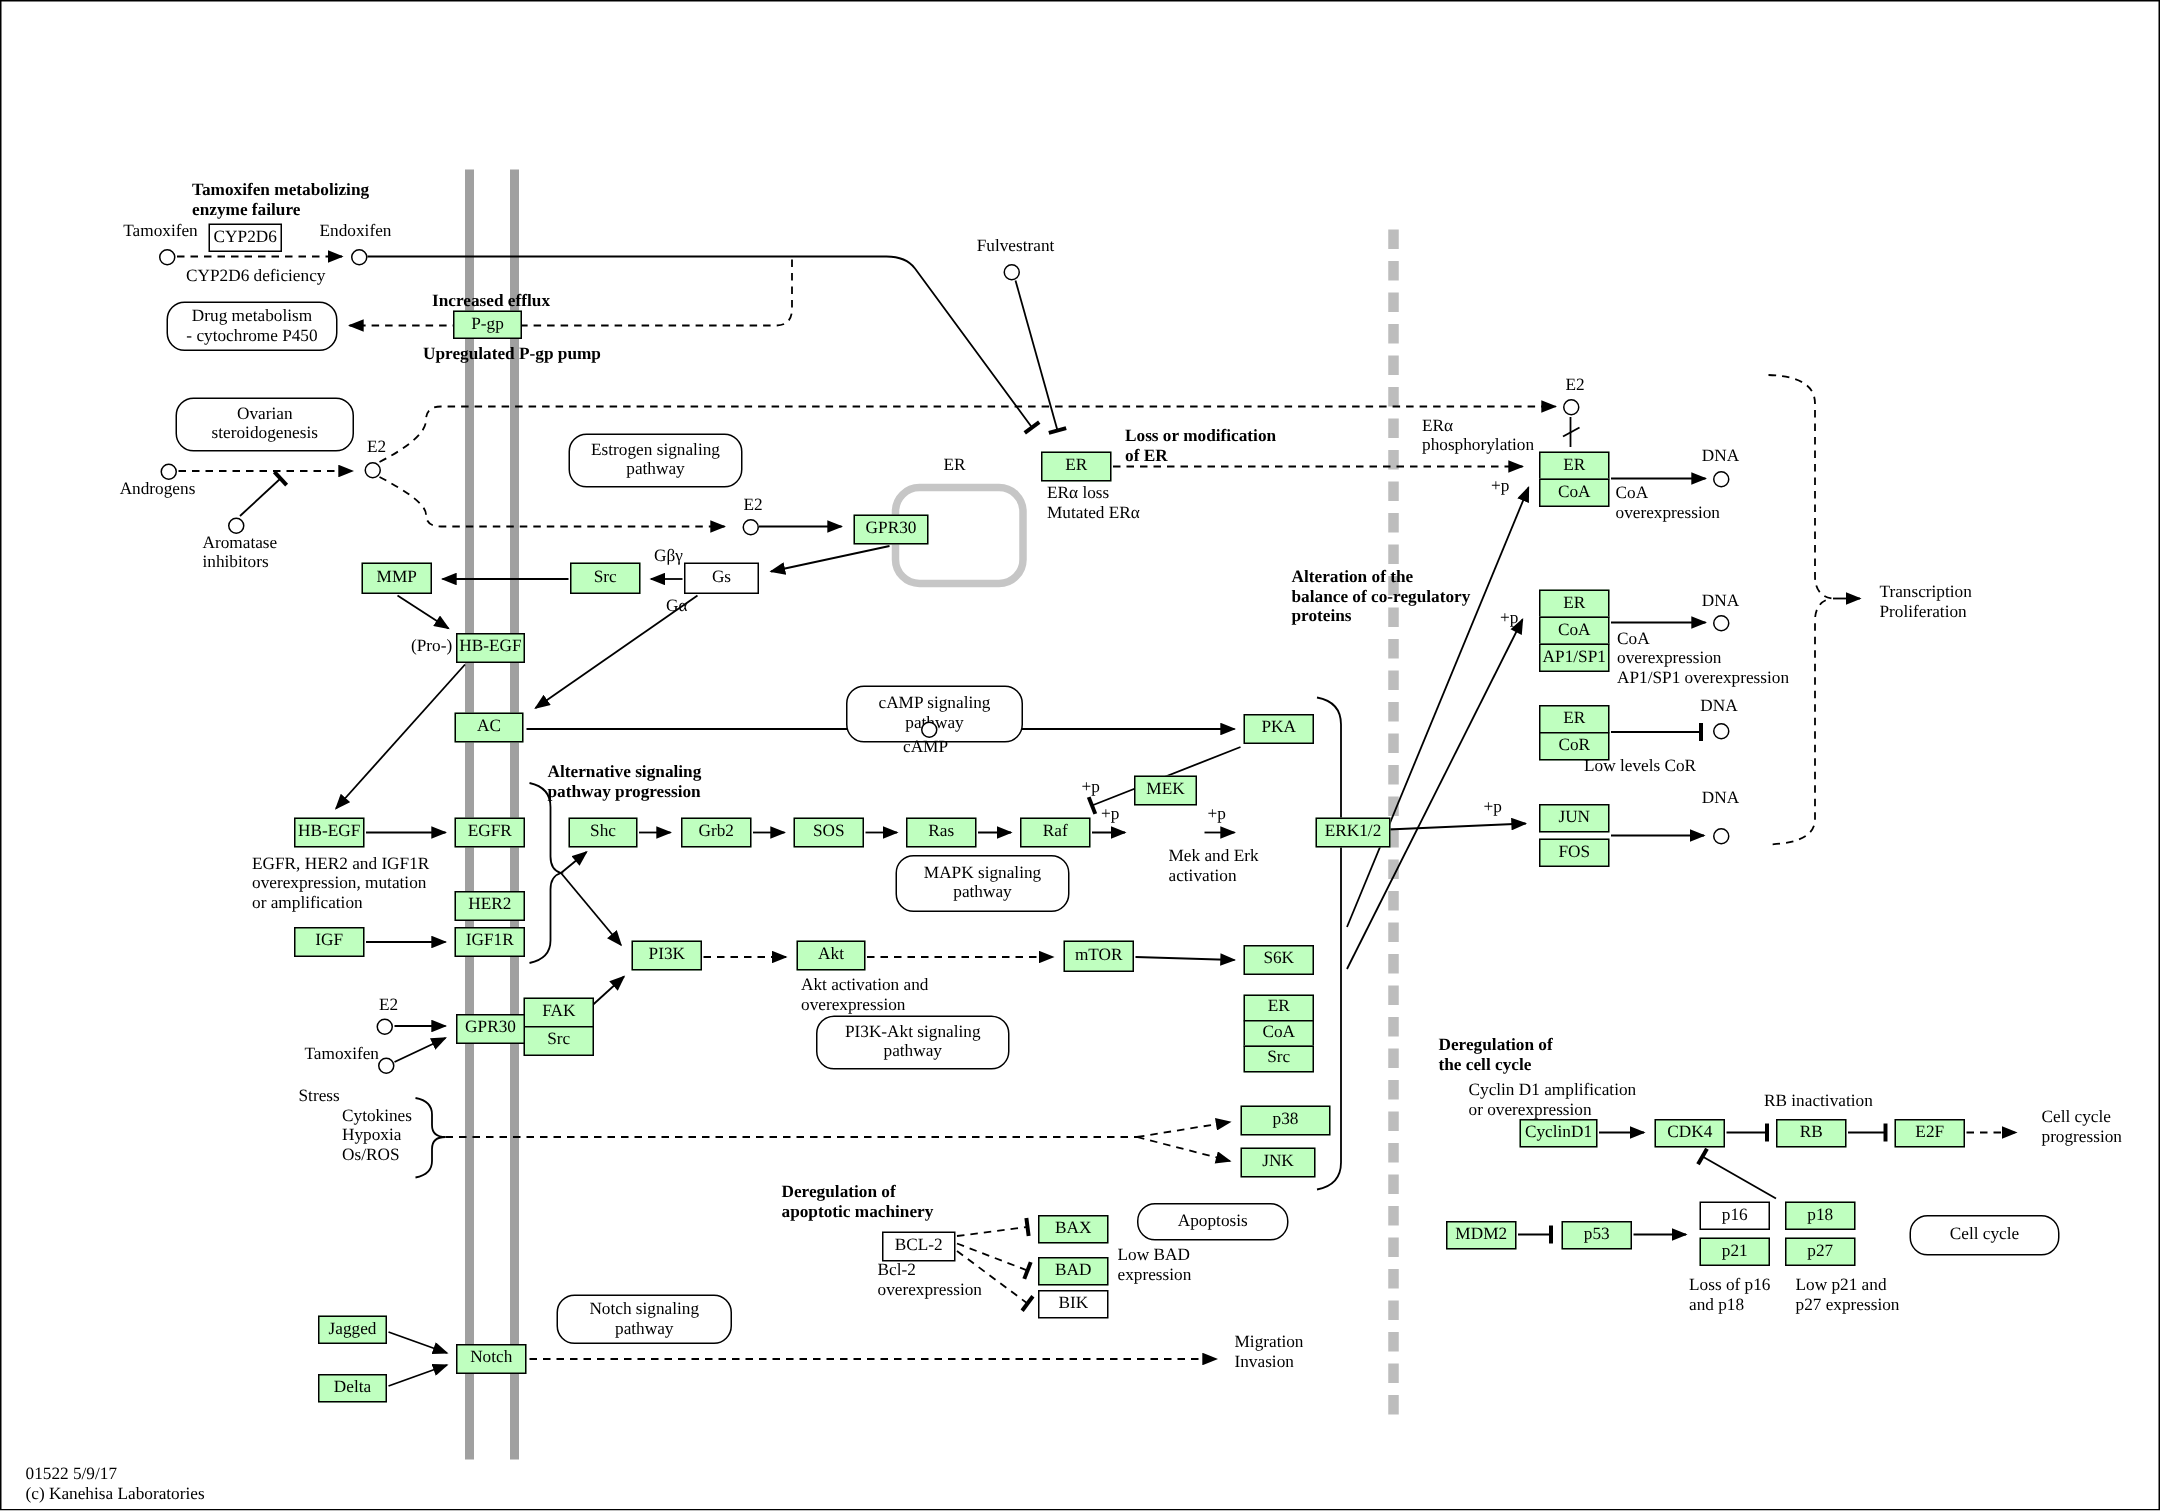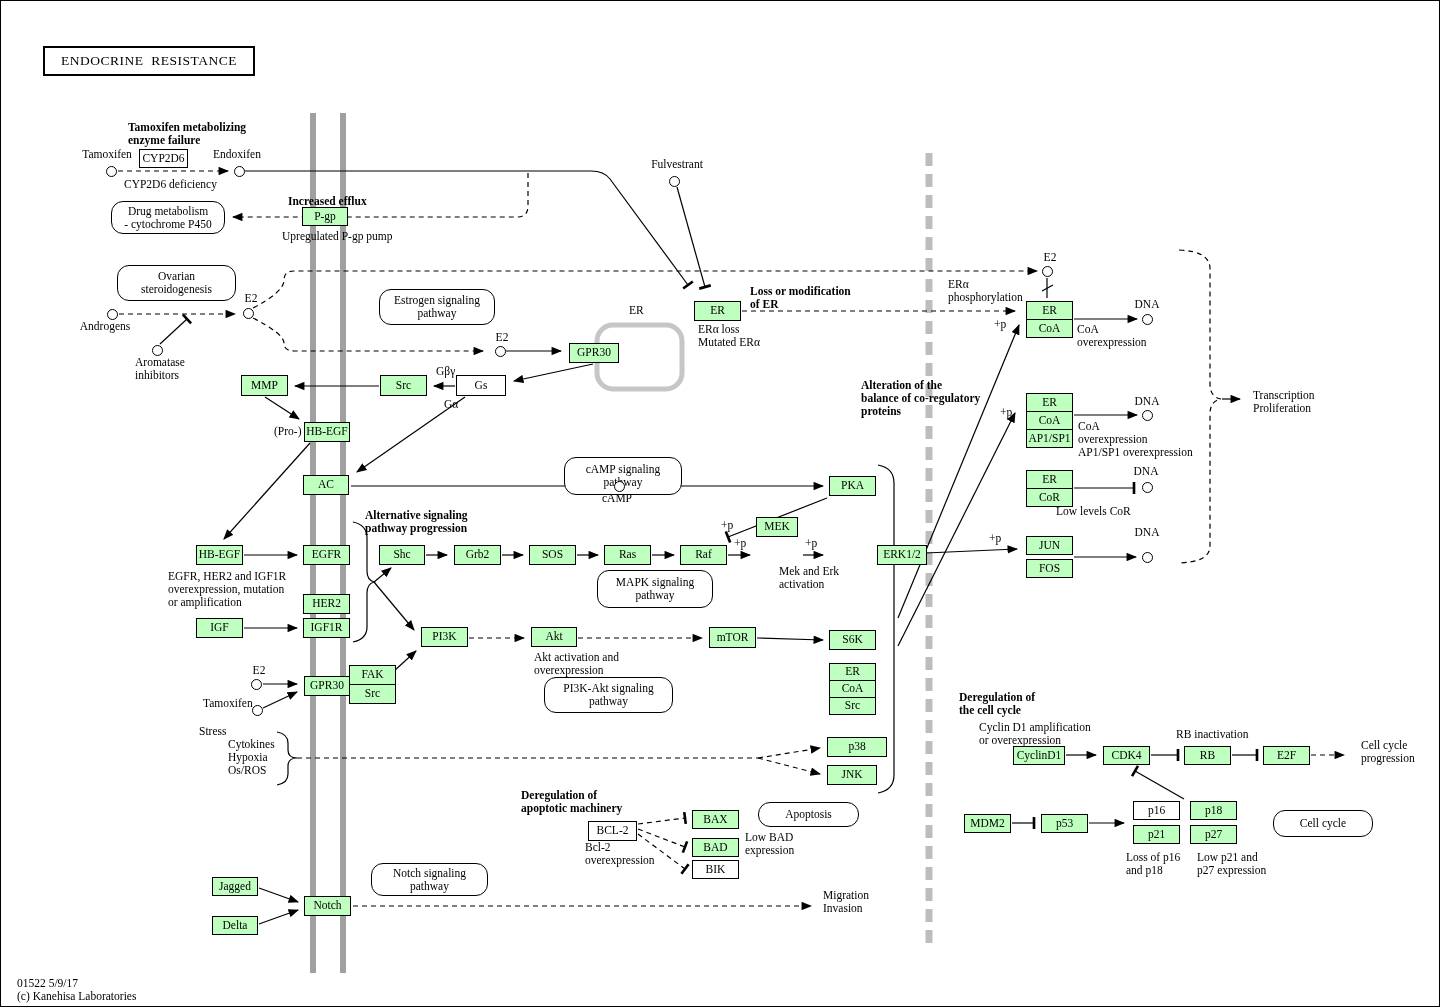--- a/index.html
+++ b/index.html
@@ -116,23 +116,20 @@
       <path d="M637,823 L684,817" stroke-dasharray="5 4" marker-end="url(#tb)"></path>
       <path d="M637,828 L684,846" stroke-dasharray="5 4" marker-end="url(#tb)"></path>
       <path d="M637,833 L684,868" stroke-dasharray="5 4" marker-end="url(#tb)"></path>
 
       <path d="M258,887 L297,901" marker-end="url(#ar)"></path>
       <path d="M258,923 L297,909" marker-end="url(#ar)"></path>
       <path d="M352,905 H810" stroke-dasharray="5 4" marker-end="url(#ar)"></path>
     </g>
   </svg>
 
-  <div class="title-box">
-    <span>ENDOCRINE  RESISTANCE</span>
-  </div>
 
   <div id="genes-layer">
       <div class="gene white" style="left: 138px; top: 148px; width: 49px; height: 19px;">CYP2D6</div>
       <div class="gene" style="left: 301px; top: 206px; width: 46px; height: 19px;">P-gp</div>
       <div class="gene" style="left: 568px; top: 342px; width: 50px; height: 20px;">GPR30</div>
       <div class="gene" style="left: 693px; top: 300px; width: 47px; height: 20px;">ER</div>
       <div class="gene" style="left: 240px; top: 374px; width: 47px; height: 21px;">MMP</div>
       <div class="gene" style="left: 379px; top: 374px; width: 47px; height: 21px;">Src</div>
       <div class="gene white" style="left: 455px; top: 374px; width: 50px; height: 21px;">Gs</div>
       <div class="gene" style="left: 303px; top: 421px; width: 46px; height: 20px;">HB-EGF</div>
@@ -235,21 +232,21 @@
       <div class="compound" style="left: 1140.5px; top: 480.5px;"></div>
       <div class="clabel" style="left: 1145px; top: 464px;">DNA</div>
       <div class="compound" style="left: 1140.5px; top: 550.5px;"></div>
       <div class="clabel" style="left: 1146px; top: 525px;">DNA</div>
     </div>
   <div id="annotations-layer">
       <div class="ann b" style="left: 127px; top: 120px;">Tamoxifen metabolizing
 enzyme failure</div>
       <div class="ann" style="left: 123px; top: 177px;">CYP2D6 deficiency</div>
       <div class="ann b" style="left: 287px; top: 194px;">Increased efflux</div>
-      <div class="ann" style="left: 281px; top: 229px;">Upregulated P-gp pump</div>
+      <div class="ann" style="left: 281px; top: 229px; font-weight: bold;">Upregulated P-gp pump</div>
       <div class="ann b" style="left: 749px; top: 284px;">Loss or modification
 of ER</div>
       <div class="ann" style="left: 697px; top: 322px;">ERα loss
 Mutated ERα</div>
       <div class="ann" style="left: 947px; top: 277px;">ERα
 phosphorylation</div>
       <div class="ann b" style="left: 860px; top: 378px;">Alteration of the
 balance of co-regulatory
 proteins</div>
       <div class="ann" style="left: 435px; top: 364px;">Gβγ</div>

